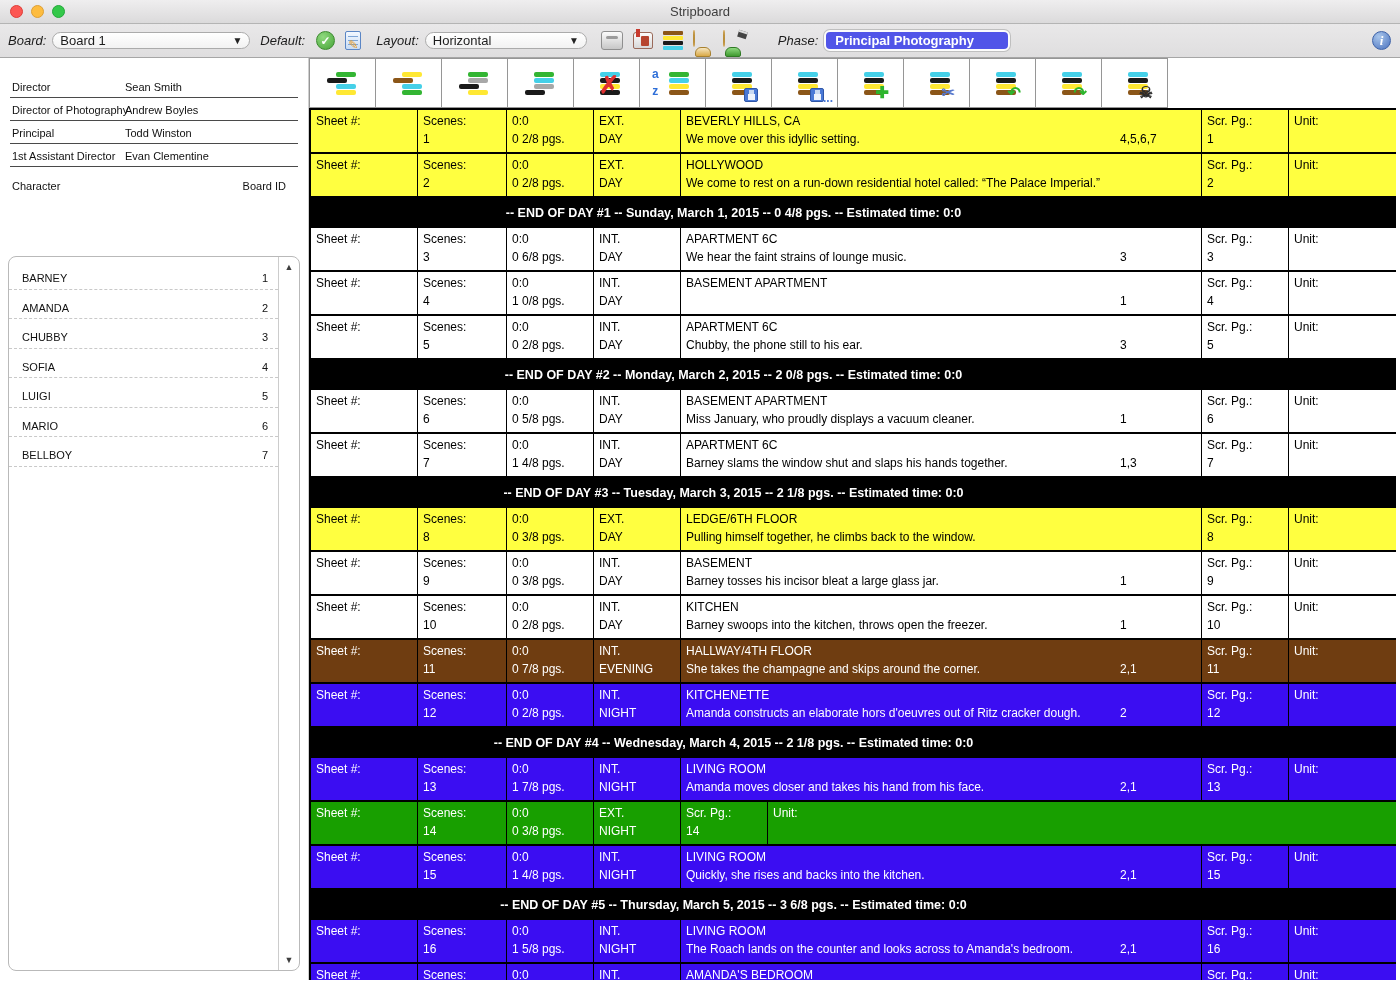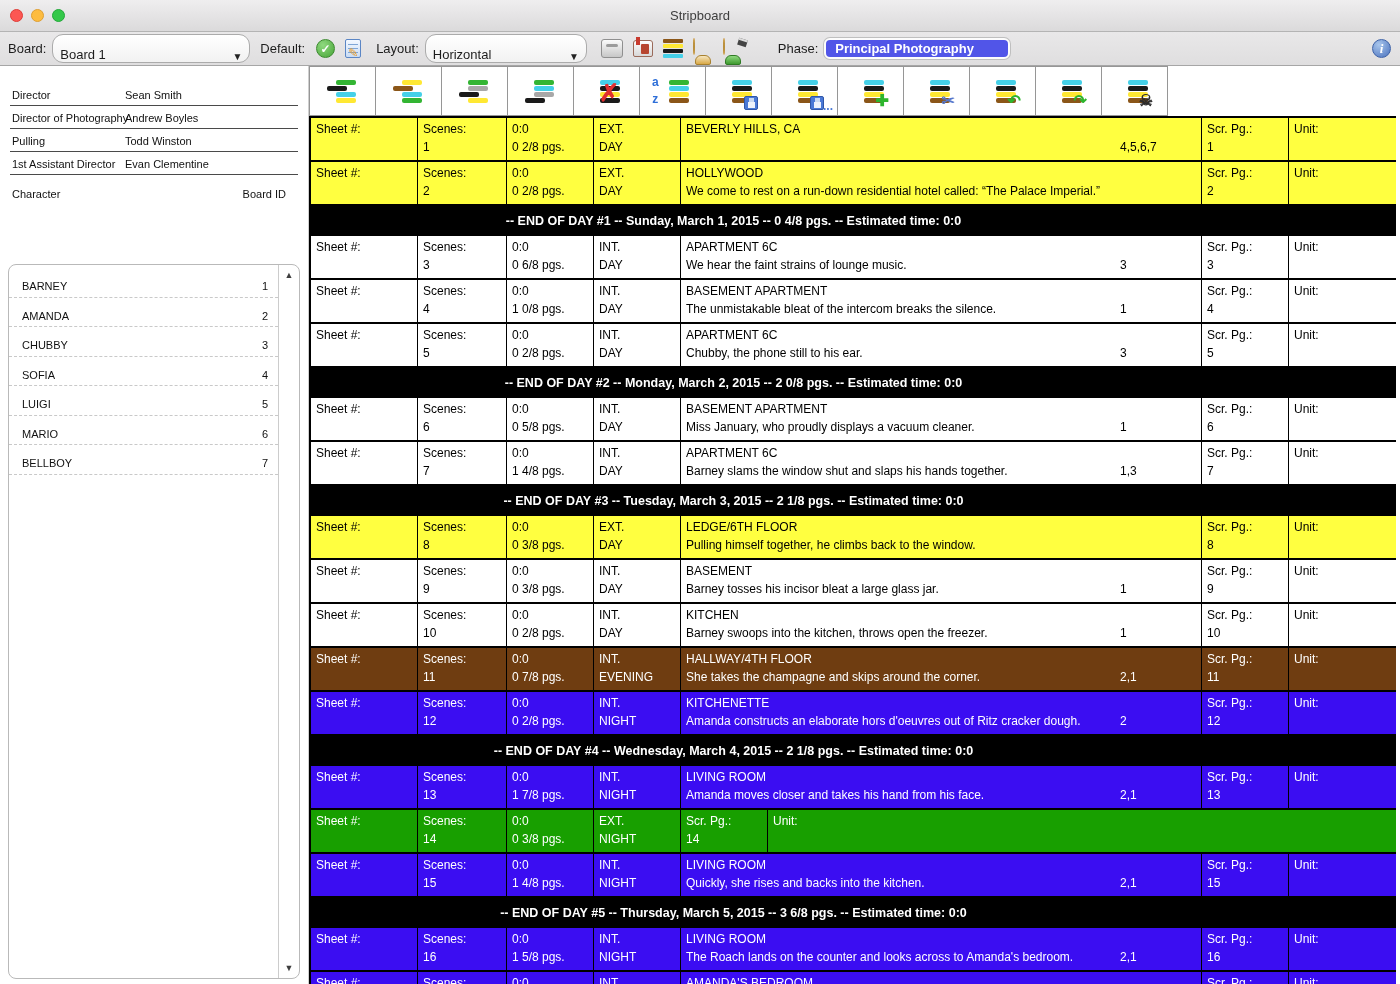--- a/index.html
+++ b/index.html
@@ -1,34 +1,34 @@
 <!DOCTYPE html>
 <html><head>
 <meta charset="utf-8">
 <style>
   * { box-sizing: border-box; margin: 0; padding: 0; }
   html,body { width: 1400px; height: 984px; overflow: hidden; }
   body { font-family: "Liberation Sans", sans-serif; background: #fff; position: relative; }
 
   
-  .titlebar { height: 32px; background: linear-gradient(#EFEEEF,#DBDADB); border-bottom: 1px solid #B4B4B4;
+  .titlebar { height: 24px; background: linear-gradient(#EFEEEF,#DBDADB); border-bottom: 1px solid #B4B4B4;
               display: flex; align-items: center; position: relative; }
   .lights { display: flex; gap: 8px; margin-left: 10px; }
   .light { width: 13px; height: 13px; border-radius: 50%; }
   .light.red { background: #FC5753; border: 1px solid #DF3D38; }
   .light.yellow { background: #FDBC40; border: 1px solid #DE9F34; }
   .light.green { background: #34C84A; border: 1px solid #23A83A; }
   .win-title { position: absolute; left: 0; right: 0; text-align: center; font-size: 13px; color: #3E3E3E; }
 
   
   .toolbar { height: 34px; background: linear-gradient(#E9E8E9,#DFDEDF); border-bottom: 1px solid #A6A6A6;
              display: flex; align-items: center; padding: 0 8px; font-size: 13px; color: #1c1c1c; }
-  .tb-label { margin: 0 6px 0 10px; white-space: nowrap; }
-  .select { height: 29px; background: linear-gradient(#ffffff,#f2f2f2); border: 1px solid #ABABAB; border-radius: 11px;
-            display: flex; align-items: flex-end; justify-content: space-between; padding: 0 7px; }
+  .tb-label { margin: 0 6px 0 10px; white-space: nowrap; font-style: italic; }
+  .select { height: 17px; background: linear-gradient(#ffffff,#f2f2f2); border: 1px solid #ABABAB; border-radius: 11px;
+            display: flex; align-items: center; justify-content: space-between; padding: 0 7px; }
   .select .caret { font-size: 10px; color: #222; margin-left: 10px; }
   .sel-board { width: 198px; }
   .sel-layout { width: 162px; }
   .tb-icon { display: flex; align-items: center; justify-content: center; margin: 0 5px; position: relative; cursor: default; }
   .icn-check { width: 19px; height: 19px; border-radius: 50%; background: radial-gradient(circle at 35% 30%, #8FD97F, #47A437);
                border: 1px solid #3B8A2E; color: #fff; font-size: 12px; font-weight: bold; display:flex;align-items:center;justify-content:center; }
   .icn-note { width: 16px; height: 19px; background: linear-gradient(#F3F8FF,#C9DCF4); border: 1px solid #5B86C5; border-radius: 2px; position: relative; }
   .icn-note i { position: absolute; left: 2px; right: 2px; height: 1px; background: #7FA6D6; }
   .icn-note .pencil { position: absolute; right: -4px; bottom: -3px; font-size: 12px; color: #E8971E; font-style: normal;
                       background: none; height: auto; }
@@ -167,21 +167,21 @@
     <div class="crew">
         <div class="crew-row">
           <span class="crew-label">Director</span>
           <span class="crew-value">Sean Smith</span>
         </div>
         <div class="crew-row">
           <span class="crew-label">Director of Photography</span>
           <span class="crew-value">Andrew Boyles</span>
         </div>
         <div class="crew-row">
-          <span class="crew-label">Pulling</span>
+          <span class="crew-label">Principal</span>
           <span class="crew-value">Todd Winston</span>
         </div>
         <div class="crew-row">
           <span class="crew-label">1st Assistant Director</span>
           <span class="crew-value">Evan Clementine</span>
         </div>
       </div>
     <div class="char-header">
       <span>Character</span>
       <span>Board ID</span>
@@ -357,20 +357,21 @@
           <div class="cell c-pages">
             <span>0:0</span>
             <span>0 2/8 pgs.</span>
           </div>
           <div class="cell c-ie">
             <span>EXT.</span>
             <span>DAY</span>
           </div>
           <div class="cell c-desc">
             <span>BEVERLY HILLS, CA</span>
+            <span>We move over this idyllic setting.</span>
             <span class="cast">4,5,6,7</span>
           </div>
           <div class="cell c-scr">
             <span>Scr. Pg.:</span>
             <span>1</span>
           </div>
           <div class="cell c-unit">
             <span>Unit:</span>
             <span></span>
           </div>
@@ -451,21 +452,20 @@
           <div class="cell c-pages">
             <span>0:0</span>
             <span>1 0/8 pgs.</span>
           </div>
           <div class="cell c-ie">
             <span>INT.</span>
             <span>DAY</span>
           </div>
           <div class="cell c-desc">
             <span>BASEMENT APARTMENT</span>
-            <span>The unmistakable bleat of the intercom breaks the silence.</span>
             <span class="cast">1</span>
           </div>
           <div class="cell c-scr">
             <span>Scr. Pg.:</span>
             <span>4</span>
           </div>
           <div class="cell c-unit">
             <span>Unit:</span>
             <span></span>
           </div>

